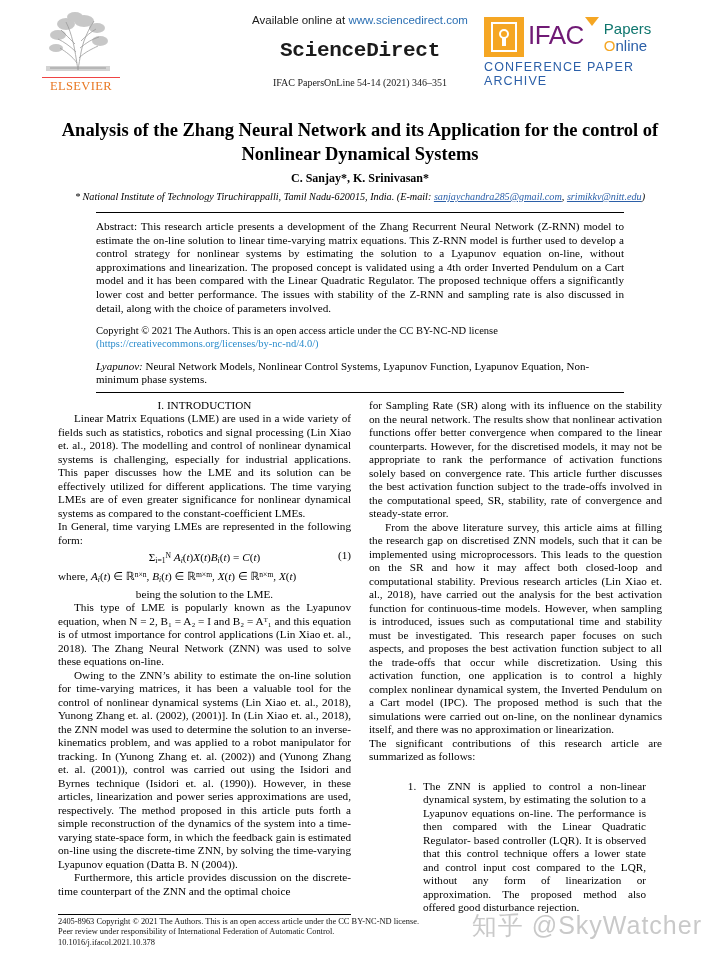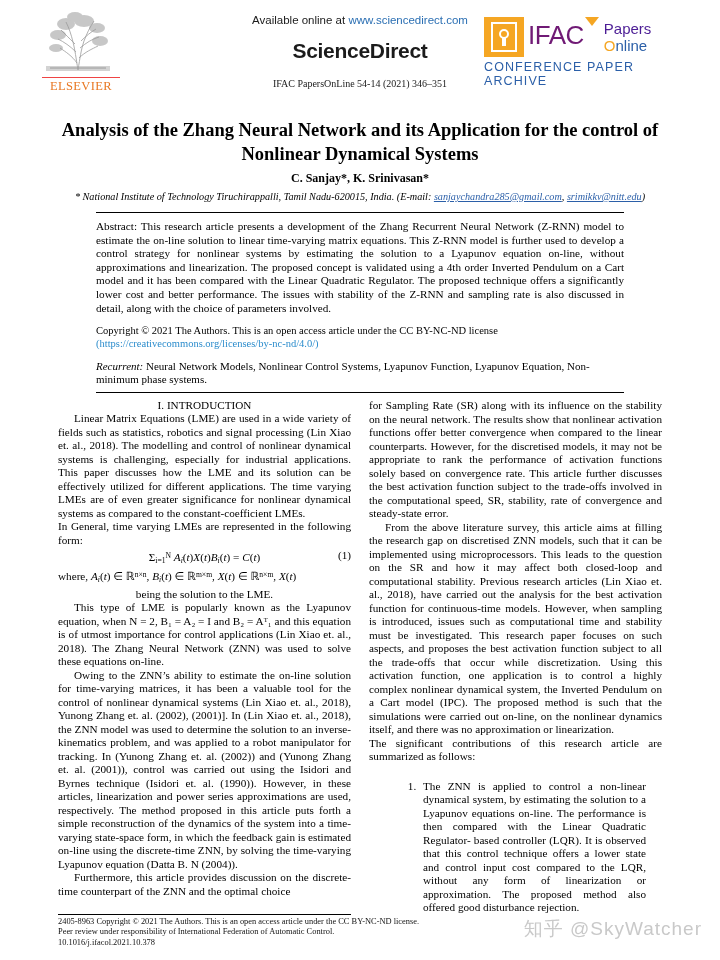--- a/index.html
+++ b/index.html
@@ -55,21 +55,21 @@
     top: 14px;
     text-align: center;
   }
   .sd-avail {
     font-family: "Liberation Sans", sans-serif;
     font-size: 11.5px;
     color: #1a1a1a;
   }
   .sd-avail .sd-link { color: #2b6fb3; }
   .sd-wordmark {
-    font-family: Liberation Sans, sans-serif;
+    font-family: Liberation Mono, monospace;
     font-weight: bold;
     font-size: 21px;
     color: #1b1b1b;
     margin-top: 13px;
     letter-spacing: -0.3px;
   }
   .sd-ref {
     font-family: "Liberation Serif", serif;
     font-size: 10px;
     color: #1a1a1a;
@@ -132,21 +132,21 @@
     vertical-align: 8px;
     margin-left: 1px;
   }
   .ifac-po {
     font-family: "Liberation Sans", sans-serif;
     font-size: 15px;
     line-height: 17px;
     margin-left: 5px;
     margin-top: 3px;
   }
-  .ifac-po .papers { color: #4c1d95; }
+  .ifac-po .papers { color: #0f766e; }
   .ifac-po .online-o { color: #f5a623; }
   .ifac-po .online-rest { color: #2b5fa8; }
   .ifac-archive {
     font-family: "Liberation Sans", sans-serif;
     font-size: 12.5px;
     color: #2b5fa8;
     letter-spacing: 1.1px;
     margin-top: 3px;
     text-align: left;
     width: 212px;
@@ -296,21 +296,21 @@
     font-family: "Liberation Serif", serif;
     font-size: 8.4px;
     line-height: 10.4px;
     color: #111;
   }
   .watermark {
     position: absolute;
     right: 18px;
     bottom: 18px;
     font-family: "Liberation Sans", sans-serif;
-    font-size: 19px;
+    font-size: 25px;
     color: #c9c9c9;
     letter-spacing: 1px;
     white-space: nowrap;
     margin-left: 19px;
   }
 </style>
 </head>
 <body>
 
 <div class="page">
@@ -378,21 +378,21 @@
       <span>Nonlinear Dynamical Systems</span>
     </div>
     <div class="authors">C. Sanjay*, K. Srinivasan*</div>
     <div class="affiliation"><span>* National Institute of Technology Tiruchirappalli, Tamil Nadu-620015, India. (E-mail: </span><span class="email">sanjaychandra285@gmail.com</span><span>,</span> <span class="email">srimikkv@nitt.edu</span><span>)</span></div>
     <div class="rule"></div>
   </div>
 
   <div class="abstract-wrap">
     <p class="abstract-p">Abstract: This research article presents a development of the Zhang Recurrent Neural Network (Z-RNN) model to estimate the on-line solution to linear time-varying matrix equations. This Z-RNN model is further used to develop a control strategy for nonlinear systems by estimating the solution to a Lyapunov equation on-line, without approximations and linearization. The proposed concept is validated using a 4th order Inverted Pendulum on a Cart model and it has been compared with the Linear Quadratic Regulator. The proposed technique offers a significantly lower cost and better performance. The issues with stability of the Z-RNN and sampling rate is also discussed in detail, along with the choice of parameters involved.</p>
     <p class="copyright-p"><span>Copyright © 2021 The Authors. This is an open access article under the CC BY-NC-ND license</span><br><span class="cc-link">(https://creativecommons.org/licenses/by-nc-nd/4.0/)</span></p>
-    <p class="keywords-p"><span class="kw-label">Recurrent:</span><span> Neural Network Models, Nonlinear Control Systems, Lyapunov Function, Lyapunov Equation, Non-minimum phase systems.</span></p>
+    <p class="keywords-p"><span class="kw-label">Lyapunov:</span><span> Neural Network Models, Nonlinear Control Systems, Lyapunov Function, Lyapunov Equation, Non-minimum phase systems.</span></p>
   </div>
   <div class="rule2"></div>
 
   <div class="columns">
 
     <div class="col">
       <p class="sec-head">I. INTRODUCTION</p>
       <p class="body-p">Linear Matrix Equations (LME) are used in a wide variety of fields such as statistics, robotics and signal processing (Lin Xiao et. al., 2018). The modelling and control of nonlinear dynamical systems is challenging, especially for industrial applications. This paper discusses how the LME and its solution can be effectively utilized for different applications. The time varying LMEs are of even greater significance for nonlinear dynamical systems as compared to the constant-coefficient LMEs.</p>
       <p class="body-p noindent">In General, time varying LMEs are represented in the following form:</p>
 

